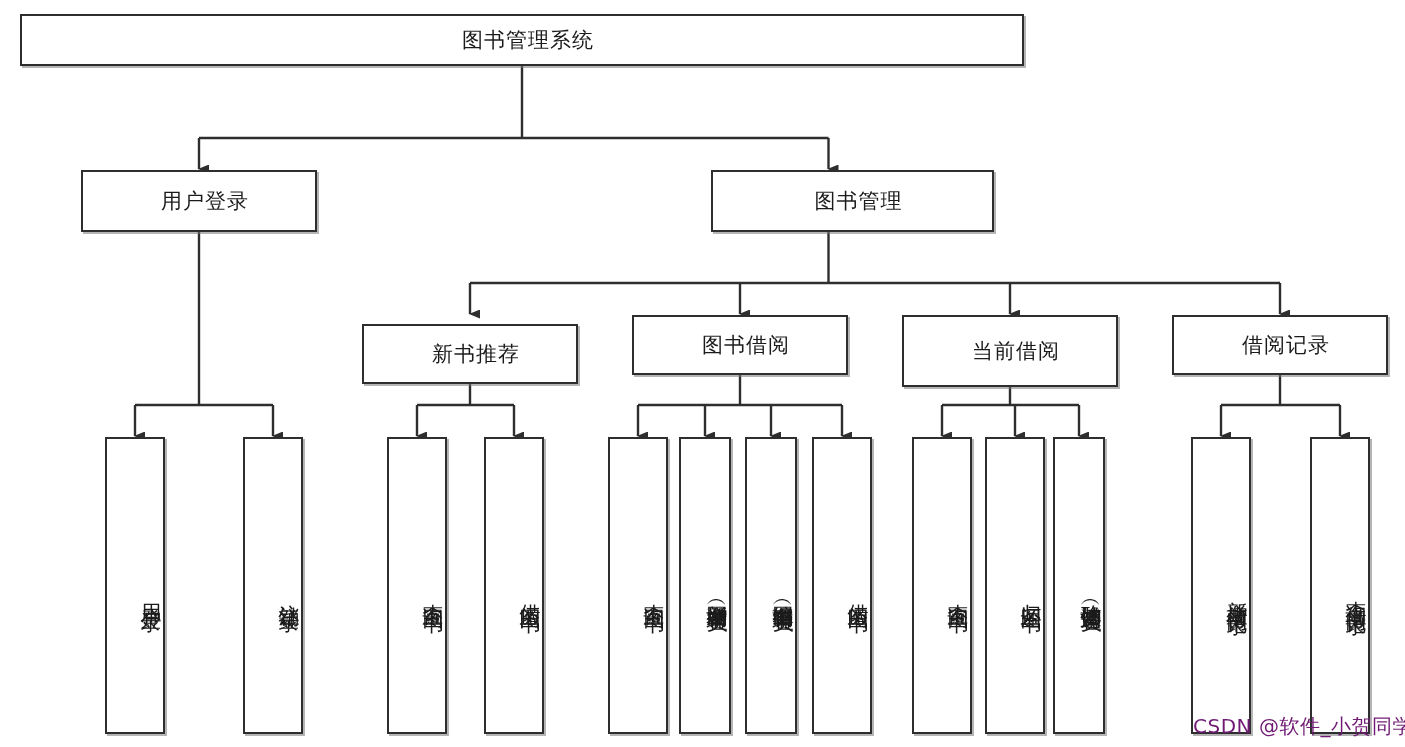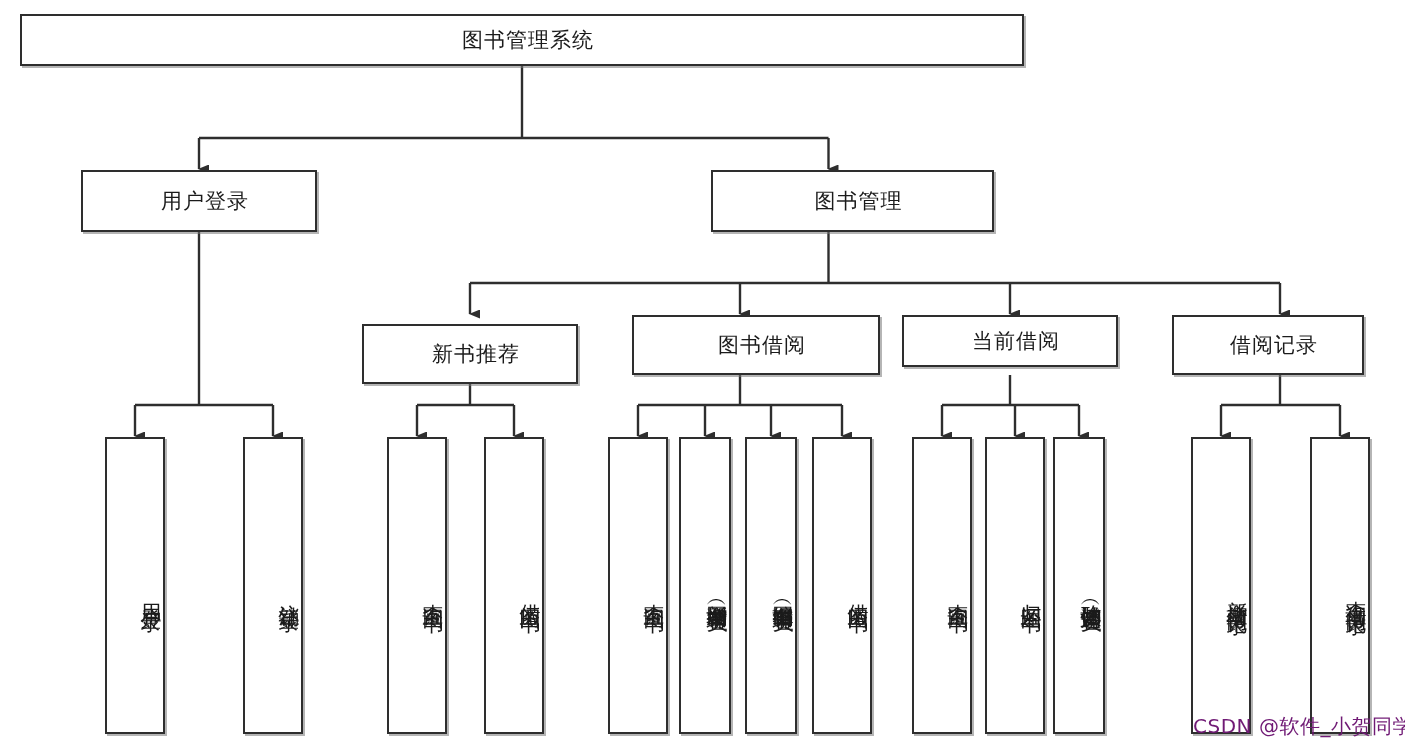--- a/index.html
+++ b/index.html
@@ -120,27 +120,27 @@
       </div>
       <div class="node horizontal" style="left: 81px; top: 170px; width: 236px; height: 62px;">
         <span class="node-label">用户登录</span>
       </div>
       <div class="node horizontal" style="left: 711px; top: 170px; width: 283px; height: 62px;">
         <span class="node-label">图书管理</span>
       </div>
       <div class="node horizontal" style="left: 362px; top: 315px; width: 216px; height: 60px; margin-top: 9px;">
         <span class="node-label">新书推荐</span>
       </div>
-      <div class="node horizontal" style="left: 632px; top: 315px; width: 248px; height: 60px;">
+      <div class="node horizontal" style="left: 632px; top: 315px; width: 216px; height: 60px;">
         <span class="node-label">图书借阅</span>
       </div>
-      <div class="node horizontal" style="left: 902px; top: 315px; width: 216px; height: 52px;">
+      <div class="node horizontal" style="left: 902px; top: 315px; width: 216px; height: 72px;">
         <span class="node-label">当前借阅</span>
       </div>
-      <div class="node horizontal" style="left: 1172px; top: 315px; width: 192px; height: 60px;">
+      <div class="node horizontal" style="left: 1172px; top: 315px; width: 216px; height: 60px;">
         <span class="node-label">借阅记录</span>
       </div>
       <div class="node vertical" style="left: 105px; top: 437px; width: 60px; height: 297px;">
         <span class="node-label">用户登录</span>
       </div>
       <div class="node vertical" style="left: 243px; top: 437px; width: 60px; height: 297px;">
         <span class="node-label">注销登录</span>
       </div>
       <div class="node vertical" style="left: 387px; top: 437px; width: 60px; height: 297px;">
         <span class="node-label">查询图书</span>

